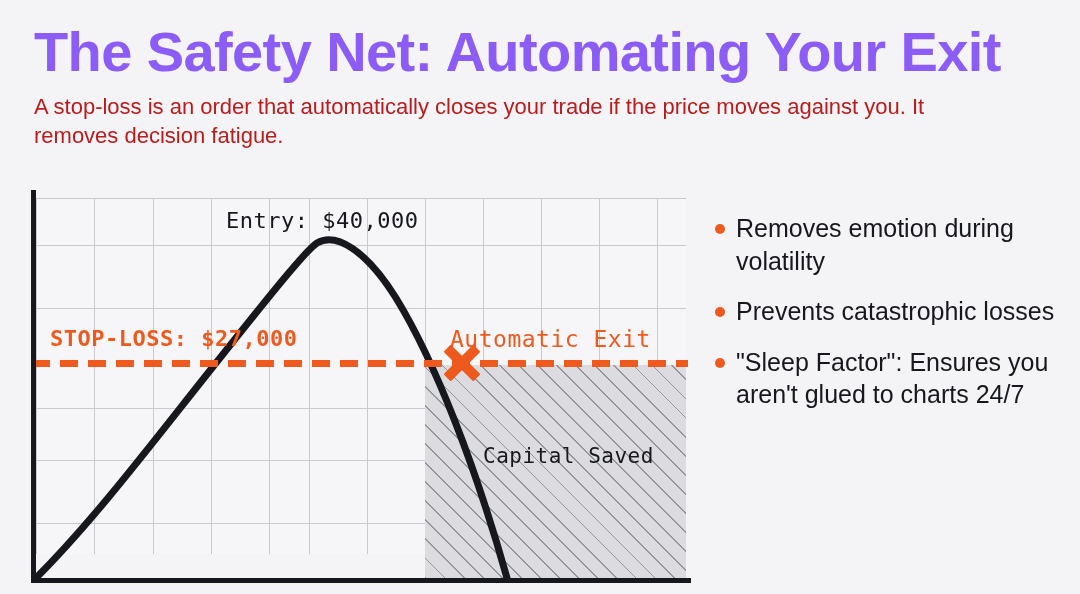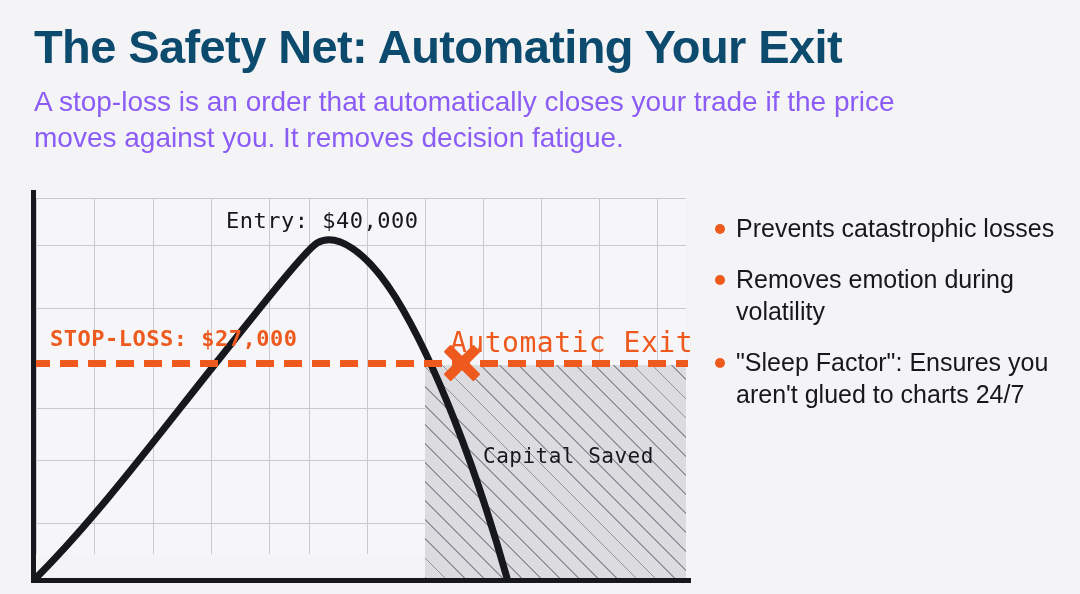--- a/index.html
+++ b/index.html
@@ -8,26 +8,26 @@
     background:#f4f3f6;
     font-family:"Liberation Sans",sans-serif;
     overflow:hidden;
     position:relative;
   }
   #slide{position:absolute;inset:0;}
 
   
   #header{position:absolute;left:34px;top:22px;width:1000px;}
   #title{
-    font-size:47px;font-weight:bold;color:#0c4a6e;
+    font-size:56px;font-weight:bold;color:#8b5cf6;
     letter-spacing:-0.6px;line-height:1.06;margin:0;
     white-space:nowrap;
   }
   #subtitle{
-    margin:12px 0 0 0;font-size:28px;color:#8b5cf6;
+    margin:12px 0 0 0;font-size:22px;color:#b91c1c;
     line-height:1.28;max-width:930px;font-weight:400;
   }
 
   
   #chart{
     position:absolute;left:36px;top:198px;
     width:650px;height:356px;
   }
   #plot-bg{position:absolute;inset:0;background:#f6f5f8;}
   .gridline{position:absolute;background:#c9c9cf;}
@@ -72,21 +72,21 @@
   .mono{font-family:"DejaVu Sans Mono","Liberation Mono",monospace;}
   #entry-label{
     position:absolute;left:190px;top:10px;font-size:22px;
     color:#16181d;letter-spacing:0.5px;white-space:nowrap;font-weight:500;
   }
   #stop-label{
     position:absolute;left:14px;top:128px;font-size:22px;
     color:var(--accent);letter-spacing:0.5px;white-space:nowrap;font-weight:bold;
   }
   #exit-label{
-    position:absolute;left:414px;top:128px;font-size:28px;
+    position:absolute;left:414px;top:128px;font-size:23px;
     color:var(--accent);letter-spacing:0.5px;white-space:nowrap;font-weight:500;
   }
   #saved-label{
     position:absolute;left:447px;top:246px;font-size:21px;
     color:#16181d;letter-spacing:0.5px;white-space:nowrap;font-weight:500;text-align:right;
   }
 
   
   #bullets{
     position:absolute;left:715px;top:212px;width:345px;
@@ -160,25 +160,25 @@
 
     <div id="entry-label" class="mono">Entry: $40,000</div>
     <div id="stop-label" class="mono">STOP-LOSS: $27,000</div>
     <div id="exit-label" class="mono">Automatic Exit</div>
     <div id="saved-label" class="mono">Capital Saved</div>
   </div>
 
   <div id="bullets">
     <div class="bullet">
       <div class="dot"></div>
-      <div class="btext">Prevents catastrophic losses</div>
+      <div class="btext">Removes emotion during volatility</div>
     </div>
     <div class="bullet">
       <div class="dot"></div>
-      <div class="btext">Removes emotion during volatility</div>
+      <div class="btext">Prevents catastrophic losses</div>
     </div>
     <div class="bullet">
       <div class="dot"></div>
       <div class="btext">"Sleep Factor": Ensures you aren't glued to charts 24/7</div>
     </div>
   </div>
 
 </div>
 
 </body></html>

